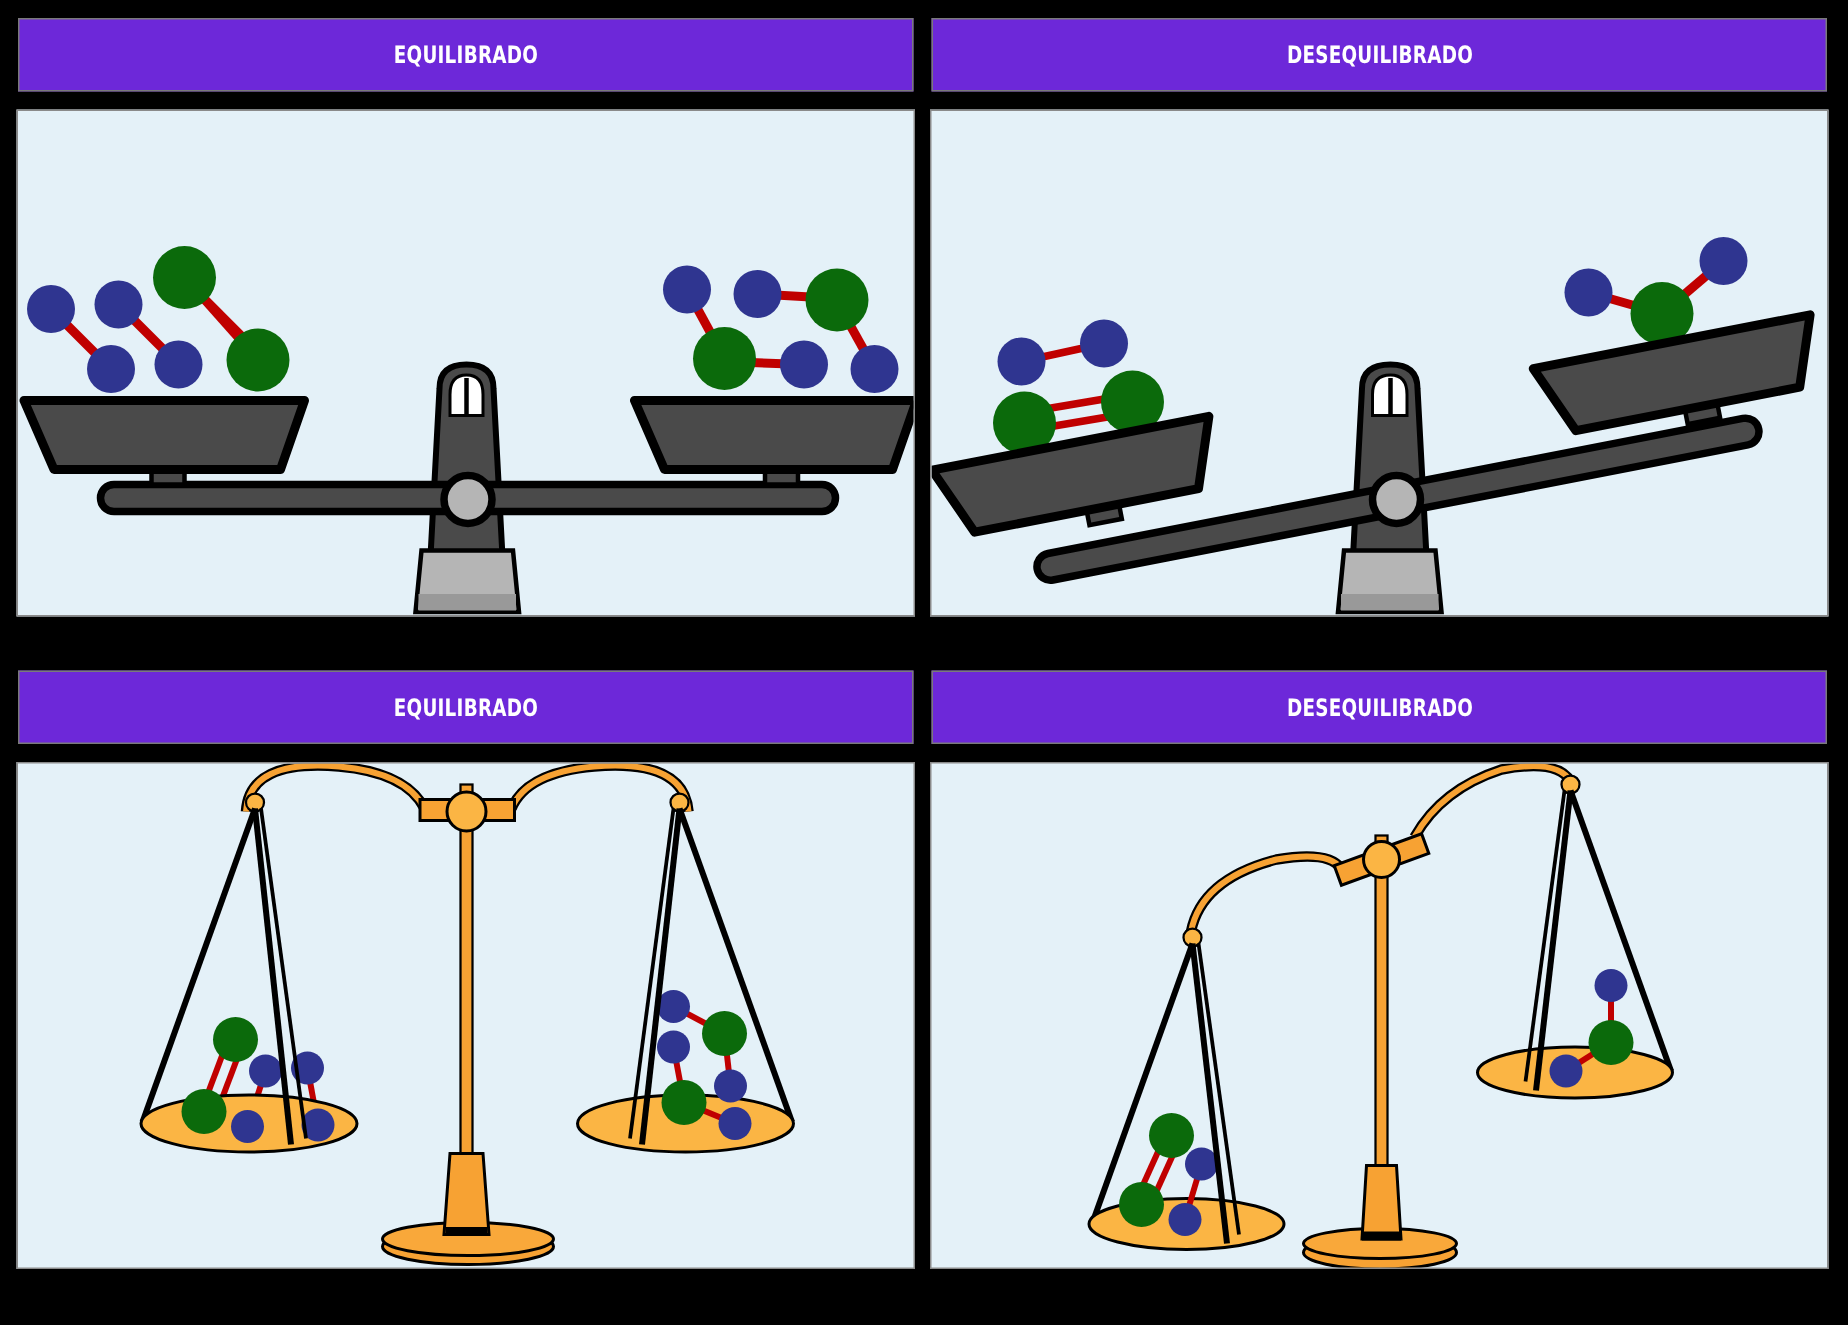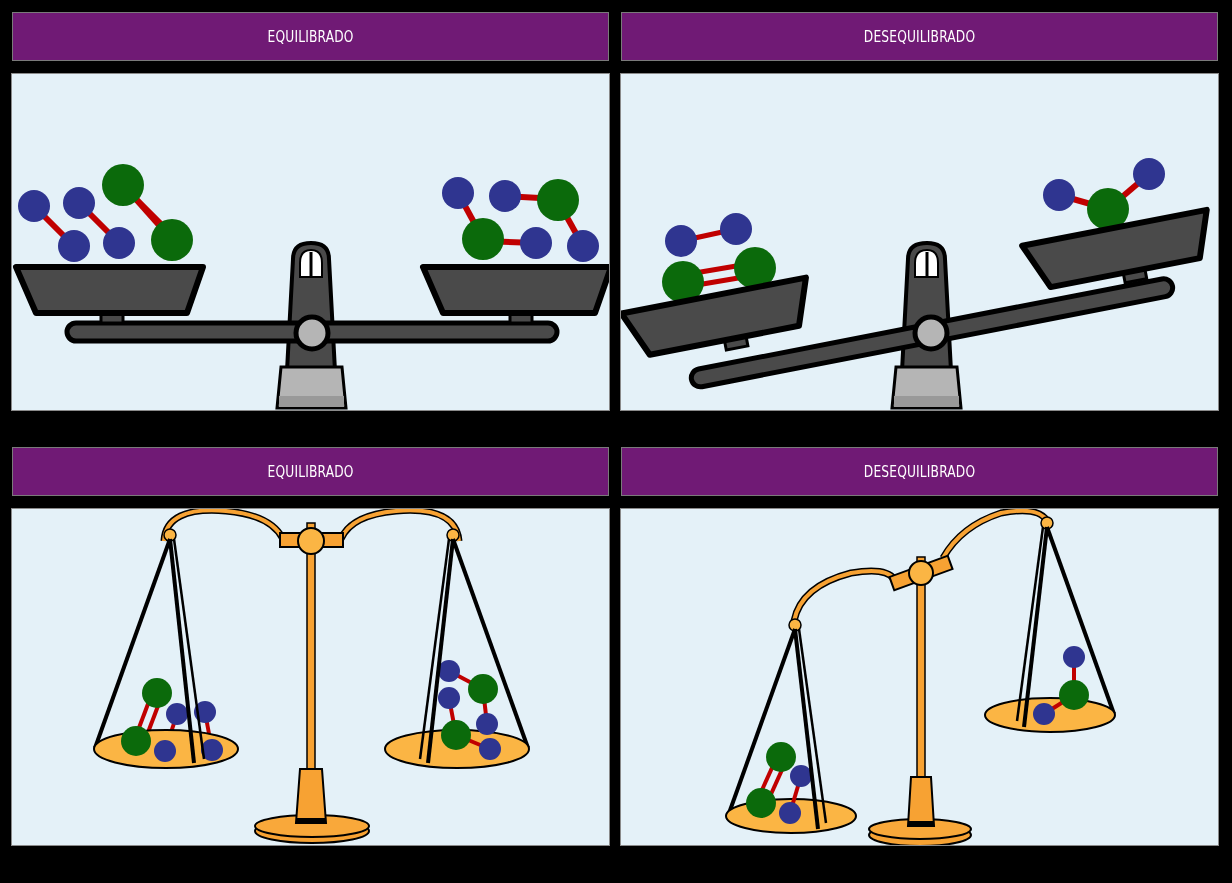--- a/index.html
+++ b/index.html
@@ -1,18 +1,18 @@
 <!DOCTYPE html>
 <html><head>
 <meta charset="utf-8">
 <style>
   html,body{margin:0;padding:0;background:#000;}
   body{width:1232px;height:883px;position:relative;overflow:hidden;font-family:"DejaVu Sans Condensed","DejaVu Sans",sans-serif;}
-  .title{position:absolute;width:597px;height:49px;background:#701a75;border:1.5px solid #7a7a7a;box-sizing:border-box;color:#fff;
-    display:flex;align-items:center;justify-content:center;font-weight:normal;font-size:16px;letter-spacing:0.2px;transform:scaleX(0.88);}
+  .title{position:absolute;width:597px;height:49px;background:#6d28d9;border:1.5px solid #7a7a7a;box-sizing:border-box;color:#fff;
+    display:flex;align-items:center;justify-content:center;font-weight:bold;font-size:16px;letter-spacing:0.2px;transform:scaleX(0.88);}
   .title span{display:inline-block;}
   .panel{position:absolute;width:599px;height:338px;background:#e4f1f8;border:1.5px solid #8a8a8a;box-sizing:border-box;overflow:hidden;}
   .panel svg{position:absolute;left:0;top:0;}
 </style>
 </head>
 <body>
 
 <div class="title" style="left:12px;top:12px;transform:none;">
   <span style="transform:scaleX(0.85);">EQUILIBRADO</span>
 </div>

